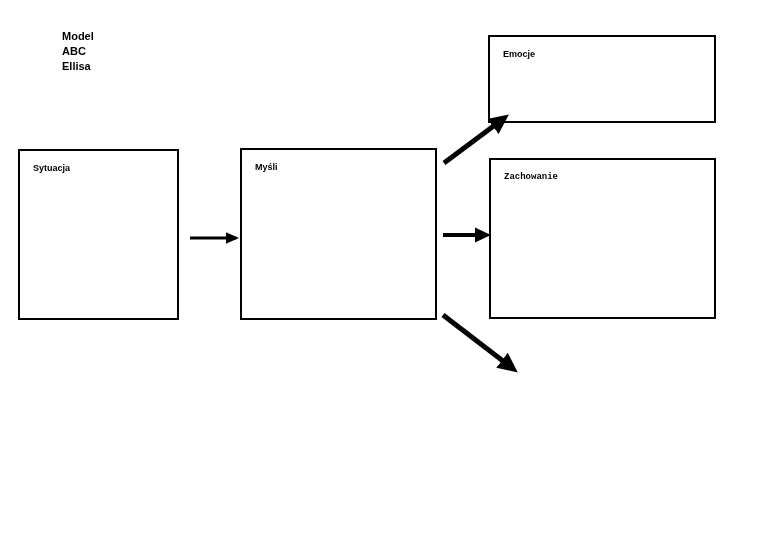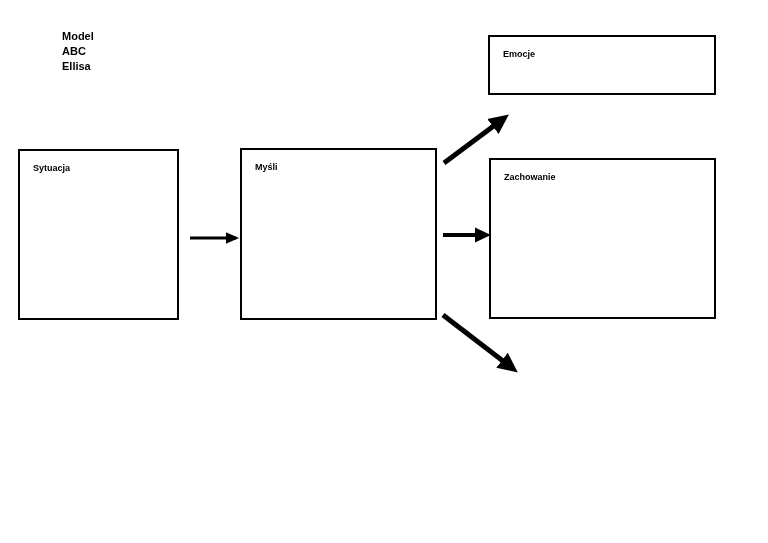--- a/index.html
+++ b/index.html
@@ -40,25 +40,25 @@
     left: 13px;
     top: 10px;
     font-size: 9px;
     font-weight: bold;
     color: #000000;
     line-height: 14px;
     text-align: left;
   }
   
   .node-label.wrap-narrow { width: 54px; }
-  .node-label.wrap-mid { width: 58px; }
+  .node-label.wrap-mid { width: 58px; font-family: Liberation Mono, monospace; }
 
   #box-sytuacja  { left: 18px;  top: 149px; width: 161px; height: 171px; }
   #box-mysli     { left: 240px; top: 148px; width: 197px; height: 172px; }
-  #box-emocje    { left: 488px; top: 35px;  width: 228px; height: 60px;  }
+  #box-emocje    { left: 488px; top: 35px;  width: 228px; height: 88px;  }
   #box-zachowanie{ left: 489px; top: 158px; width: 227px; height: 161px; }
   #box-objawy    { left: 489px; top: 380px; width: 226px; height: 80px;  }
 
   .arrow-svg {
     position: absolute;
     left: 0;
     top: 0;
     width: 768px;
     height: 543px;
     pointer-events: none;

